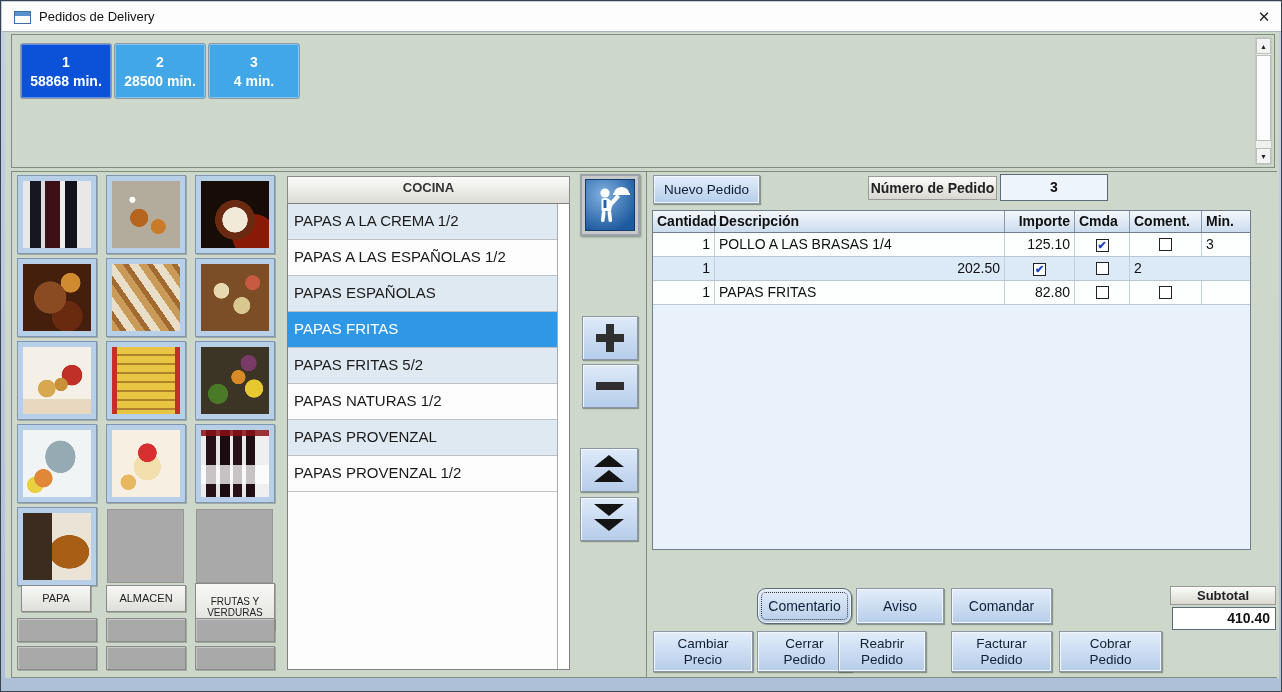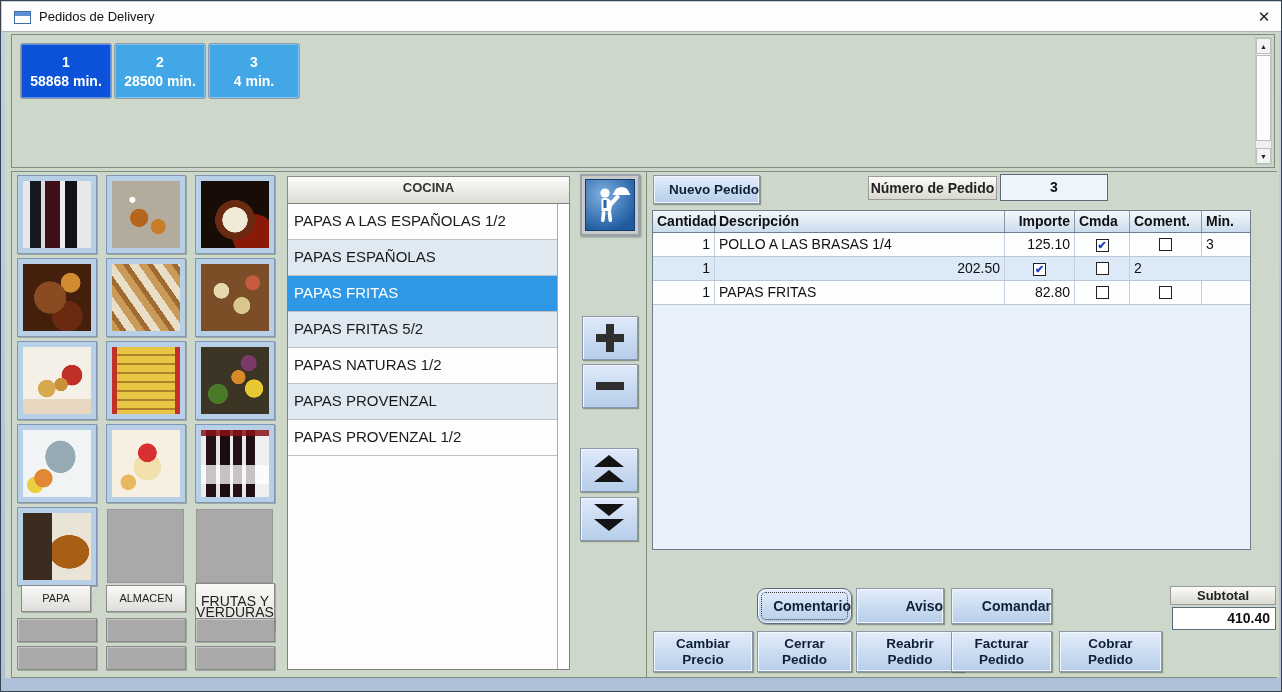--- a/index.html
+++ b/index.html
@@ -100,21 +100,21 @@
     box-shadow:1px 1px 2px rgba(50,60,50,.5); }
   .waiter-inner { width:100%; height:100%;
     background:radial-gradient(circle at 35% 30%,#7fb0e0,#1e5a9e 80%);
     border:1px solid #123c6e; display:flex; align-items:center; justify-content:center; }
 
   
   .right-panel { position:absolute; left:634px; top:0; width:631px; height:505px;
     border-left:1px solid #7f8d7f; background:#cdd8cb; }
   .btn-blue { background:linear-gradient(#e3edfb,#b6cde9); border:1px solid #8a97a8;
     box-shadow:inset 0 0 0 1px #f2f7ff,1px 1px 1px rgba(60,70,60,.45);
-    color:#0e2036; font-weight:bold; font-size:14px; text-align:right; cursor:pointer; }
+    color:#0e2036; font-weight:normal; font-size:14px; text-align:center; cursor:pointer; }
   .nuevo-btn { position:absolute; left:6px; top:3px; width:107px; height:29px; line-height:27px; font-size:13.5px; }
   .num-label { position:absolute; left:221px; top:4px; width:129px; height:24px;
     background:linear-gradient(#fbfbf9,#d9d9d1); border:1px solid #9a9a9a;
     font-size:14px; font-weight:bold; color:#222; text-align:center; line-height:22px; }
   .num-input { position:absolute; left:353px; top:2px; width:108px; height:27px;
     background:#eef4fb; border:1px solid #5a6a7a; font-size:14px; font-weight:bold; color:#111;
     text-align:center; line-height:25px; }
 
   
   .order-table { position:absolute; left:5px; top:38px; width:599px; height:340px;
@@ -227,35 +227,36 @@
       <div class="tile-empty" style="left:184px;top:337px"></div>
 
       <div class="cat-btn" style="left:9px;top:413px;width:70px">
         <span>PAPA</span>
           <span></span>
       </div>
       <div class="cat-btn" style="left:94px;top:413px;width:80px">
         <span>ALMACEN</span>
           <span></span>
       </div>
-      <div class="cat-btn" style="left:183px;top:411px;width:80px;height:47px;font-size:14px">
+      <div class="cat-btn" style="left:183px;top:411px;width:80px;height:47px;font-size:10px">
         <span>FRUTAS Y</span>
           <span>VERDURAS</span>
       </div>
 
       <div class="blank-btn" style="left:5px;top:446px"></div>
       <div class="blank-btn" style="left:94px;top:446px"></div>
       <div class="blank-btn" style="left:183px;top:446px"></div>
       <div class="blank-btn" style="left:5px;top:474px"></div>
       <div class="blank-btn" style="left:94px;top:474px"></div>
       <div class="blank-btn" style="left:183px;top:474px"></div>
 
       <div class="menu-box">
         <div class="menu-header">COCINA</div>
         <div class="menu-list">
+          <div class="menu-item alt">PAPAS A LA CREMA 1/2</div>
           <div class="menu-item">PAPAS A LAS ESPAÑOLAS 1/2</div>
           <div class="menu-item alt">PAPAS ESPAÑOLAS</div>
           <div class="menu-item selected">PAPAS FRITAS</div>
           <div class="menu-item alt">PAPAS FRITAS 5/2</div>
           <div class="menu-item">PAPAS NATURAS 1/2</div>
           <div class="menu-item alt">PAPAS PROVENZAL</div>
           <div class="menu-item">PAPAS PROVENZAL 1/2</div>
           <div class="menu-scrollstrip"></div>
         </div>
       </div>
@@ -345,21 +346,21 @@
         <div class="subtotal-value">410.40</div>
 
         <div class="btn-blue act2" style="left:6px;width:100px">
           <span>Cambiar</span>
             <span>Precio</span>
         </div>
         <div class="btn-blue act2" style="left:110px;width:95px">
           <span>Cerrar</span>
             <span>Pedido</span>
         </div>
-        <div class="btn-blue act2" style="left:209px;width:108px">
+        <div class="btn-blue act2" style="left:191px;width:88px">
           <span>Reabrir</span>
             <span>Pedido</span>
         </div>
         <div class="btn-blue act2" style="left:304px;width:101px">
           <span>Facturar</span>
             <span>Pedido</span>
         </div>
         <div class="btn-blue act2" style="left:412px;width:103px">
           <span>Cobrar</span>
             <span>Pedido</span>

